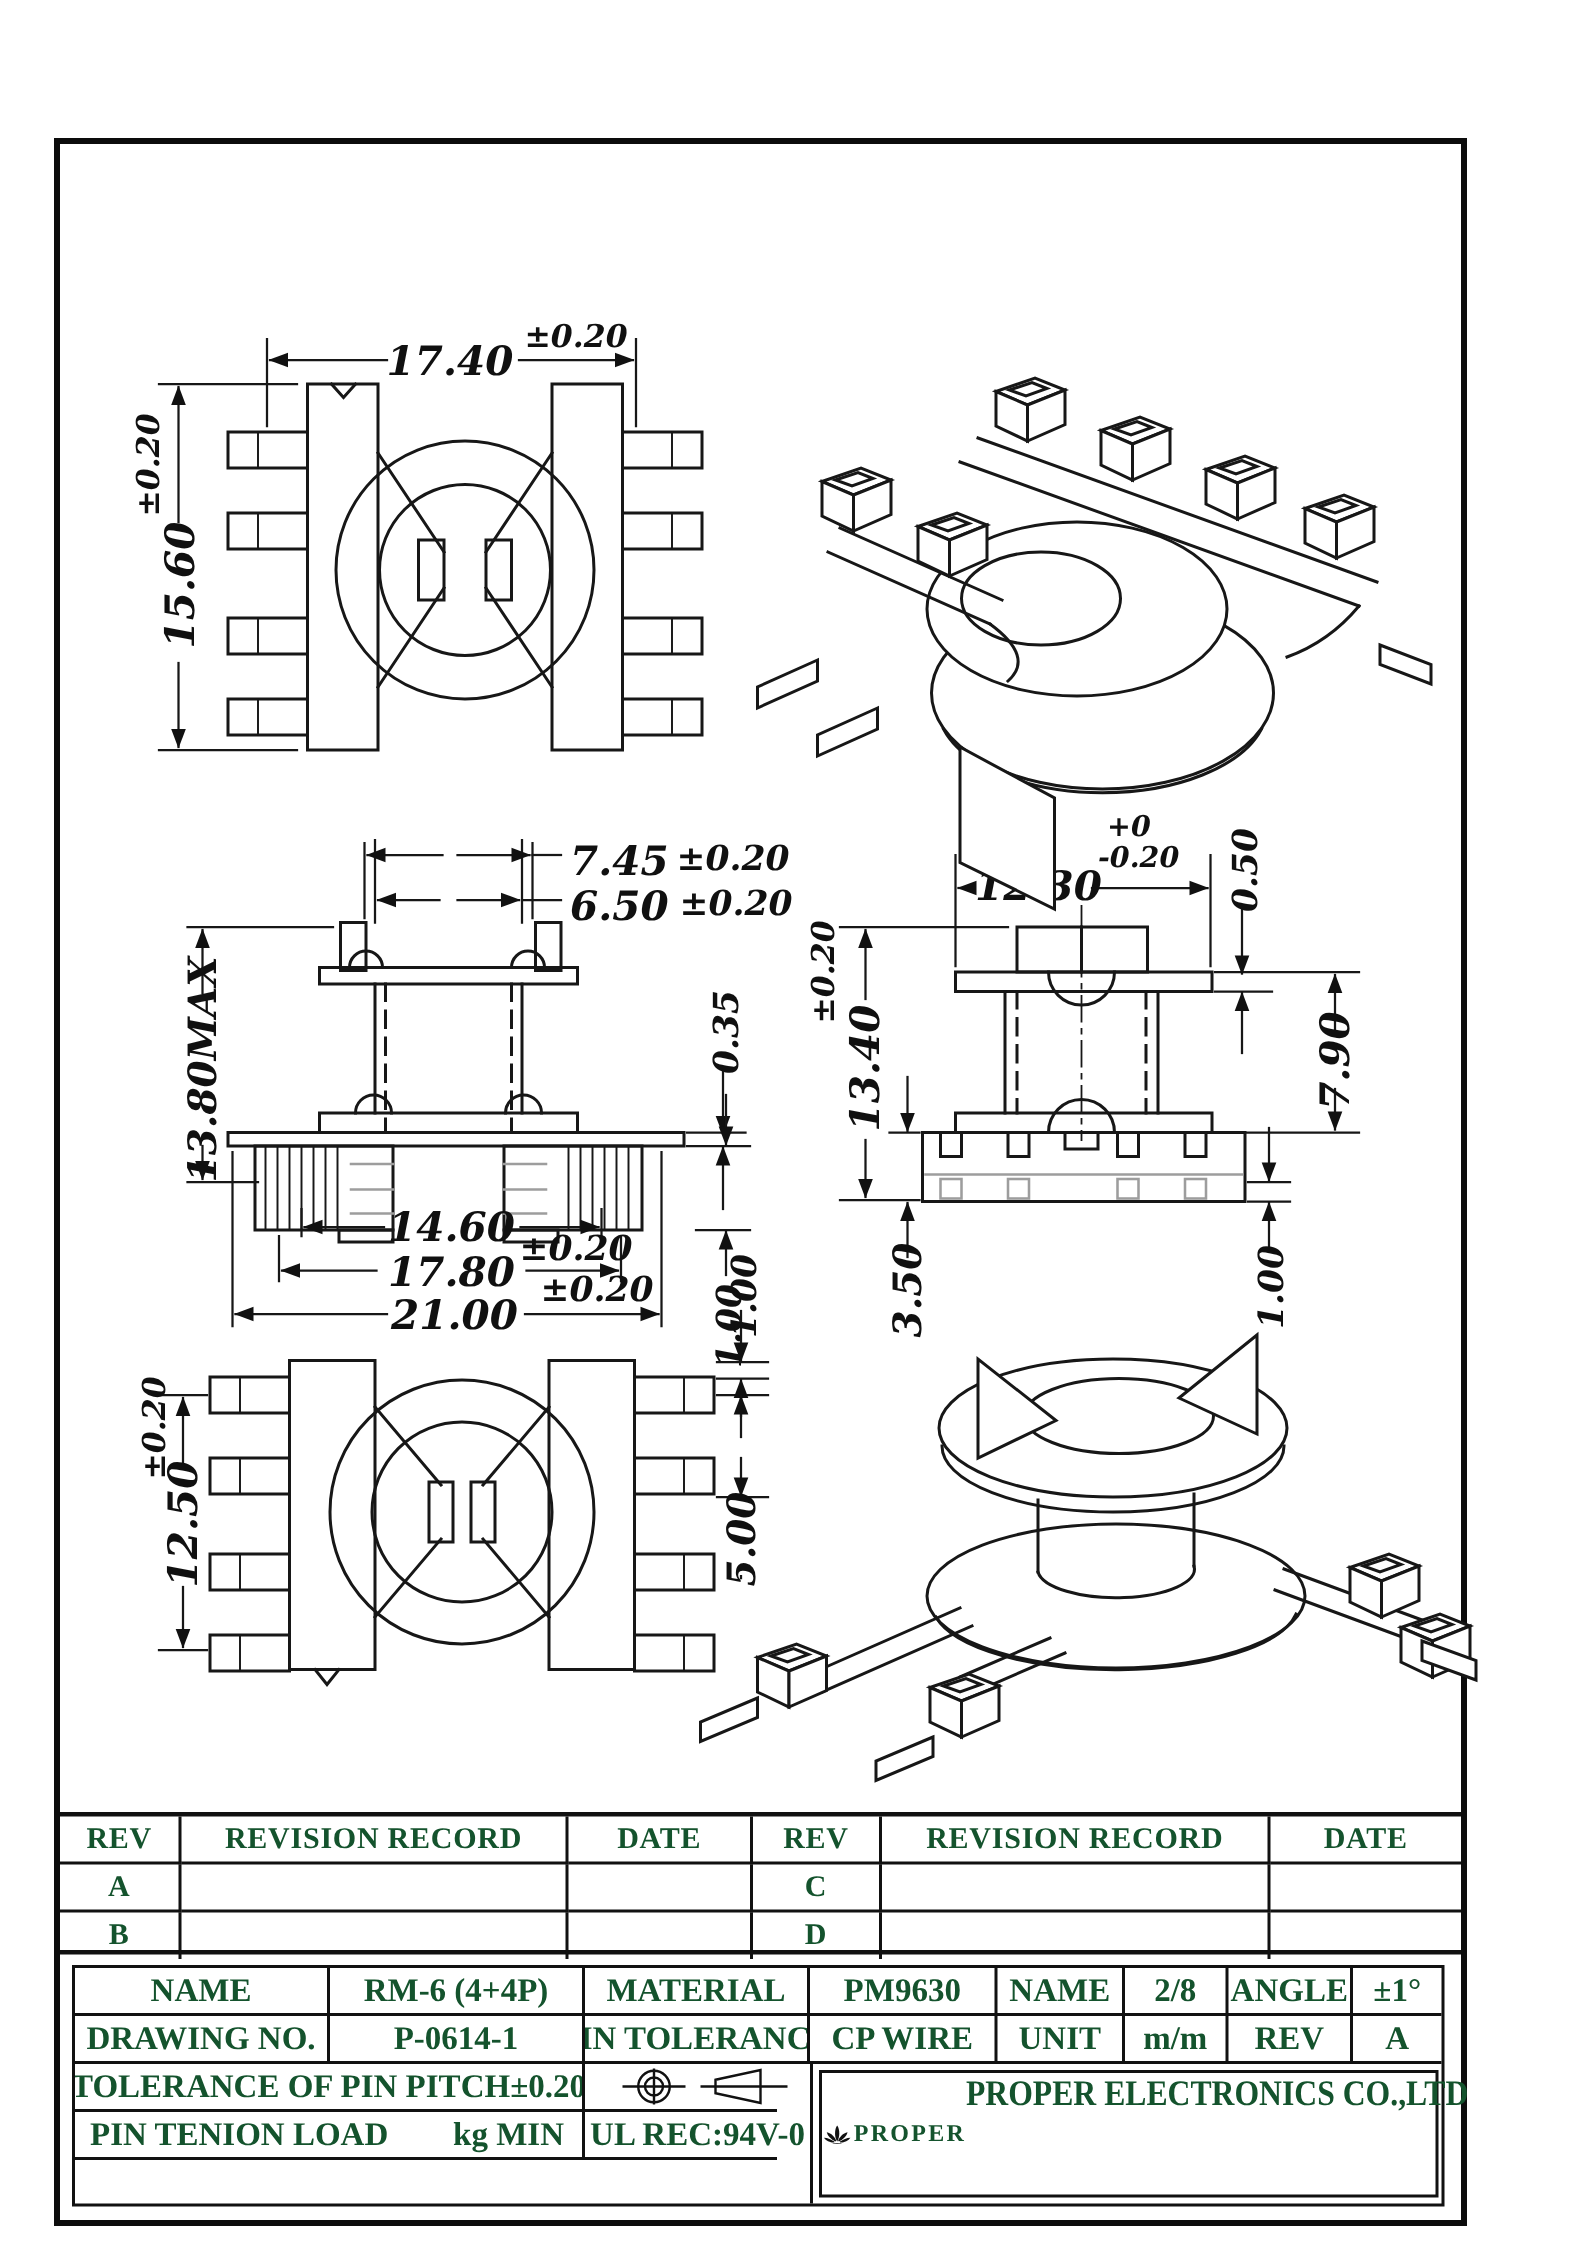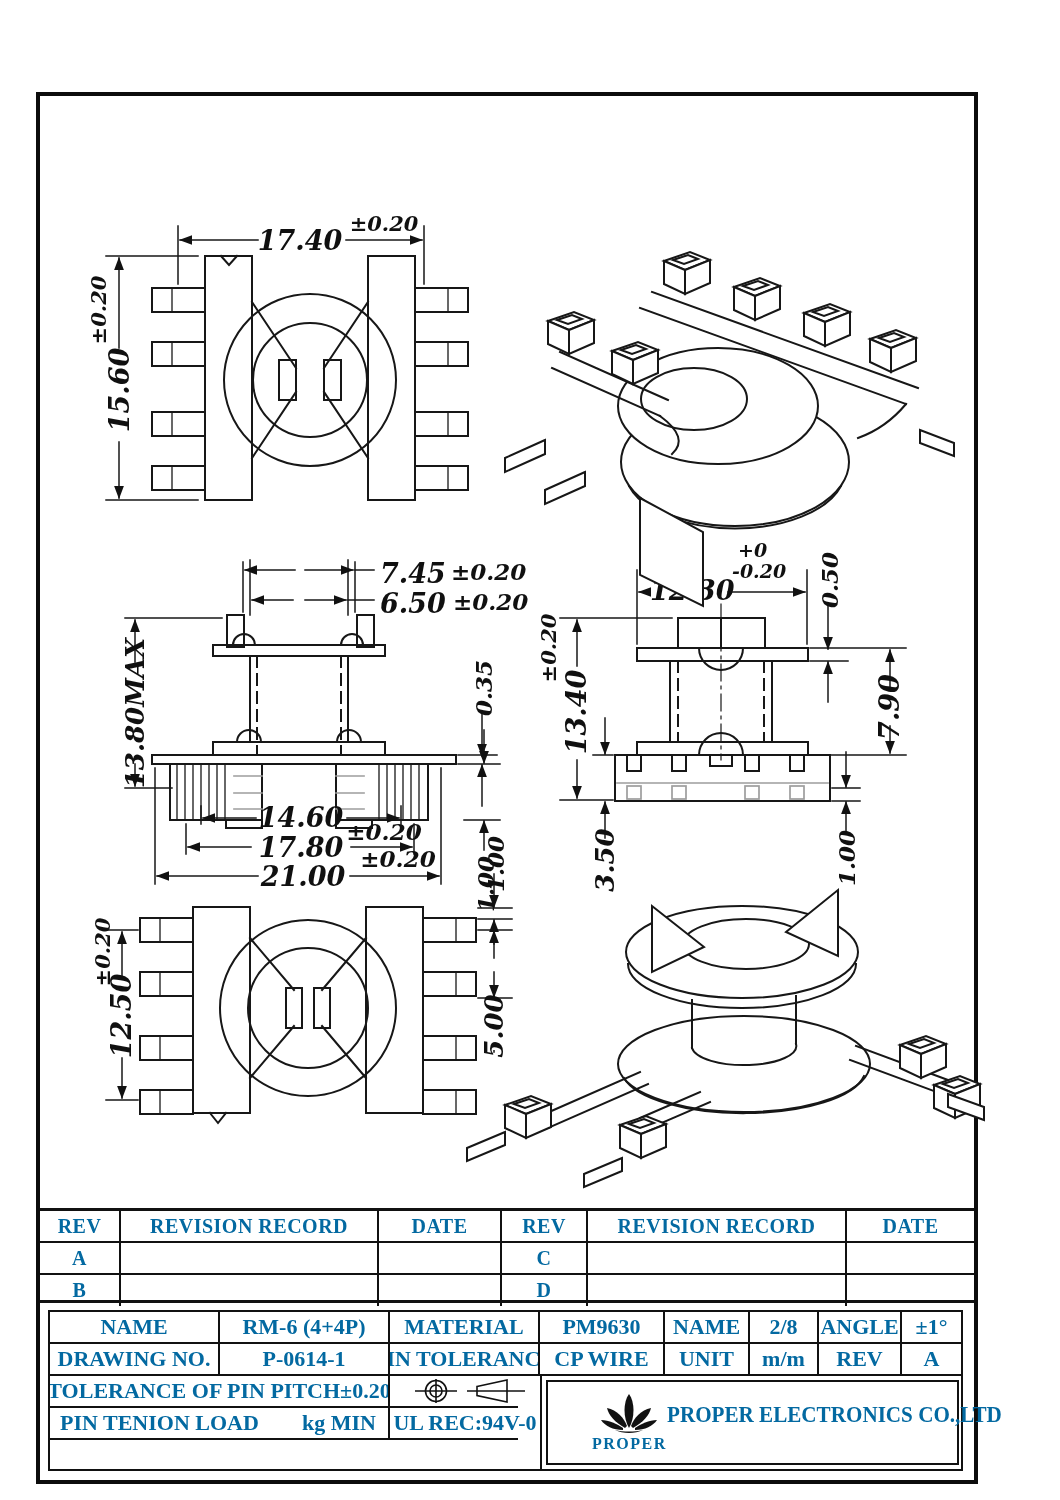--- a/index.html
+++ b/index.html
@@ -1,17 +1,17 @@
 <!DOCTYPE html>
 <html><head>
 <meta charset="utf-8">
 <style>
   html,body{margin:0;padding:0;background:#e8e8e8;}
   .page{position:relative;width:1060px;height:1500px;background:#ffffff;overflow:hidden;
-        font-family:"Liberation Serif",serif;color:#0369a1;}
+        font-family:"Liberation Serif",serif;color:#14532d;}
   .frame{position:absolute;left:36px;top:92px;width:942px;height:1392px;
          border:4px solid #0c0c0c;box-sizing:border-box;}
   svg.draw{position:absolute;left:0;top:0;}
 
   
   .ln{stroke:#171717;stroke-width:2;fill:none;stroke-linecap:square;stroke-linejoin:miter;}
   .th{stroke-width:1.5;}
   .hat{stroke-width:1.3;}
   .dash{stroke-dasharray:11 7;}
   .cl{stroke-dasharray:17 5 3 5;stroke-width:1.2;}
@@ -43,23 +43,23 @@
   .tb-c.nbr{border-right:none;}
   .bold{font-weight:700;}
   .tb-spread{justify-content:space-between;padding:0 12px 0 10px;text-align:right;}
   .tb-note{font-weight:700;font-size:17.5px;white-space:pre;justify-content:flex-start;padding-left:6px;letter-spacing:.2px;}
 
   
   .company{position:absolute;left:490px;top:64px;width:423px;height:93px;
      border-left:2px solid #111;box-sizing:border-box;}
   .company-box{position:absolute;left:4px;top:4px;right:4px;bottom:4px;border:2px solid #111;
      display:flex;align-items:stretch;}
-  .logo{width:96px;display:flex;flex-direction:column;align-items:center;justify-content:center;gap:1px;margin-left:44px;}
+  .logo{width:96px;display:flex;align-items:center;justify-content:center;gap:1px;}
   .logo-text{font-weight:800;font-size:16px;letter-spacing:1.5px;}
-  .co-right{flex:1;display:flex;flex-direction:column;justify-content:flex-start;padding-top:19px;}
+  .co-right{flex:1;display:flex;flex-direction:column;justify-content:flex-start;padding-top:1px;}
   .co-name{font-weight:800;font-size:24px;white-space:nowrap;transform:scaleX(.88);transform-origin:left center;letter-spacing:0;}
   .co-contacts{display:grid;grid-template-columns:150px 1fr;font-weight:700;font-size:12px;line-height:1.45;white-space:nowrap;}
 </style>
 </head>
 <body>
 
 <div class="page">
   <div class="frame"></div>
 
   <svg class="draw" width="1060" height="1208" viewBox="0 0 1060 1208">

